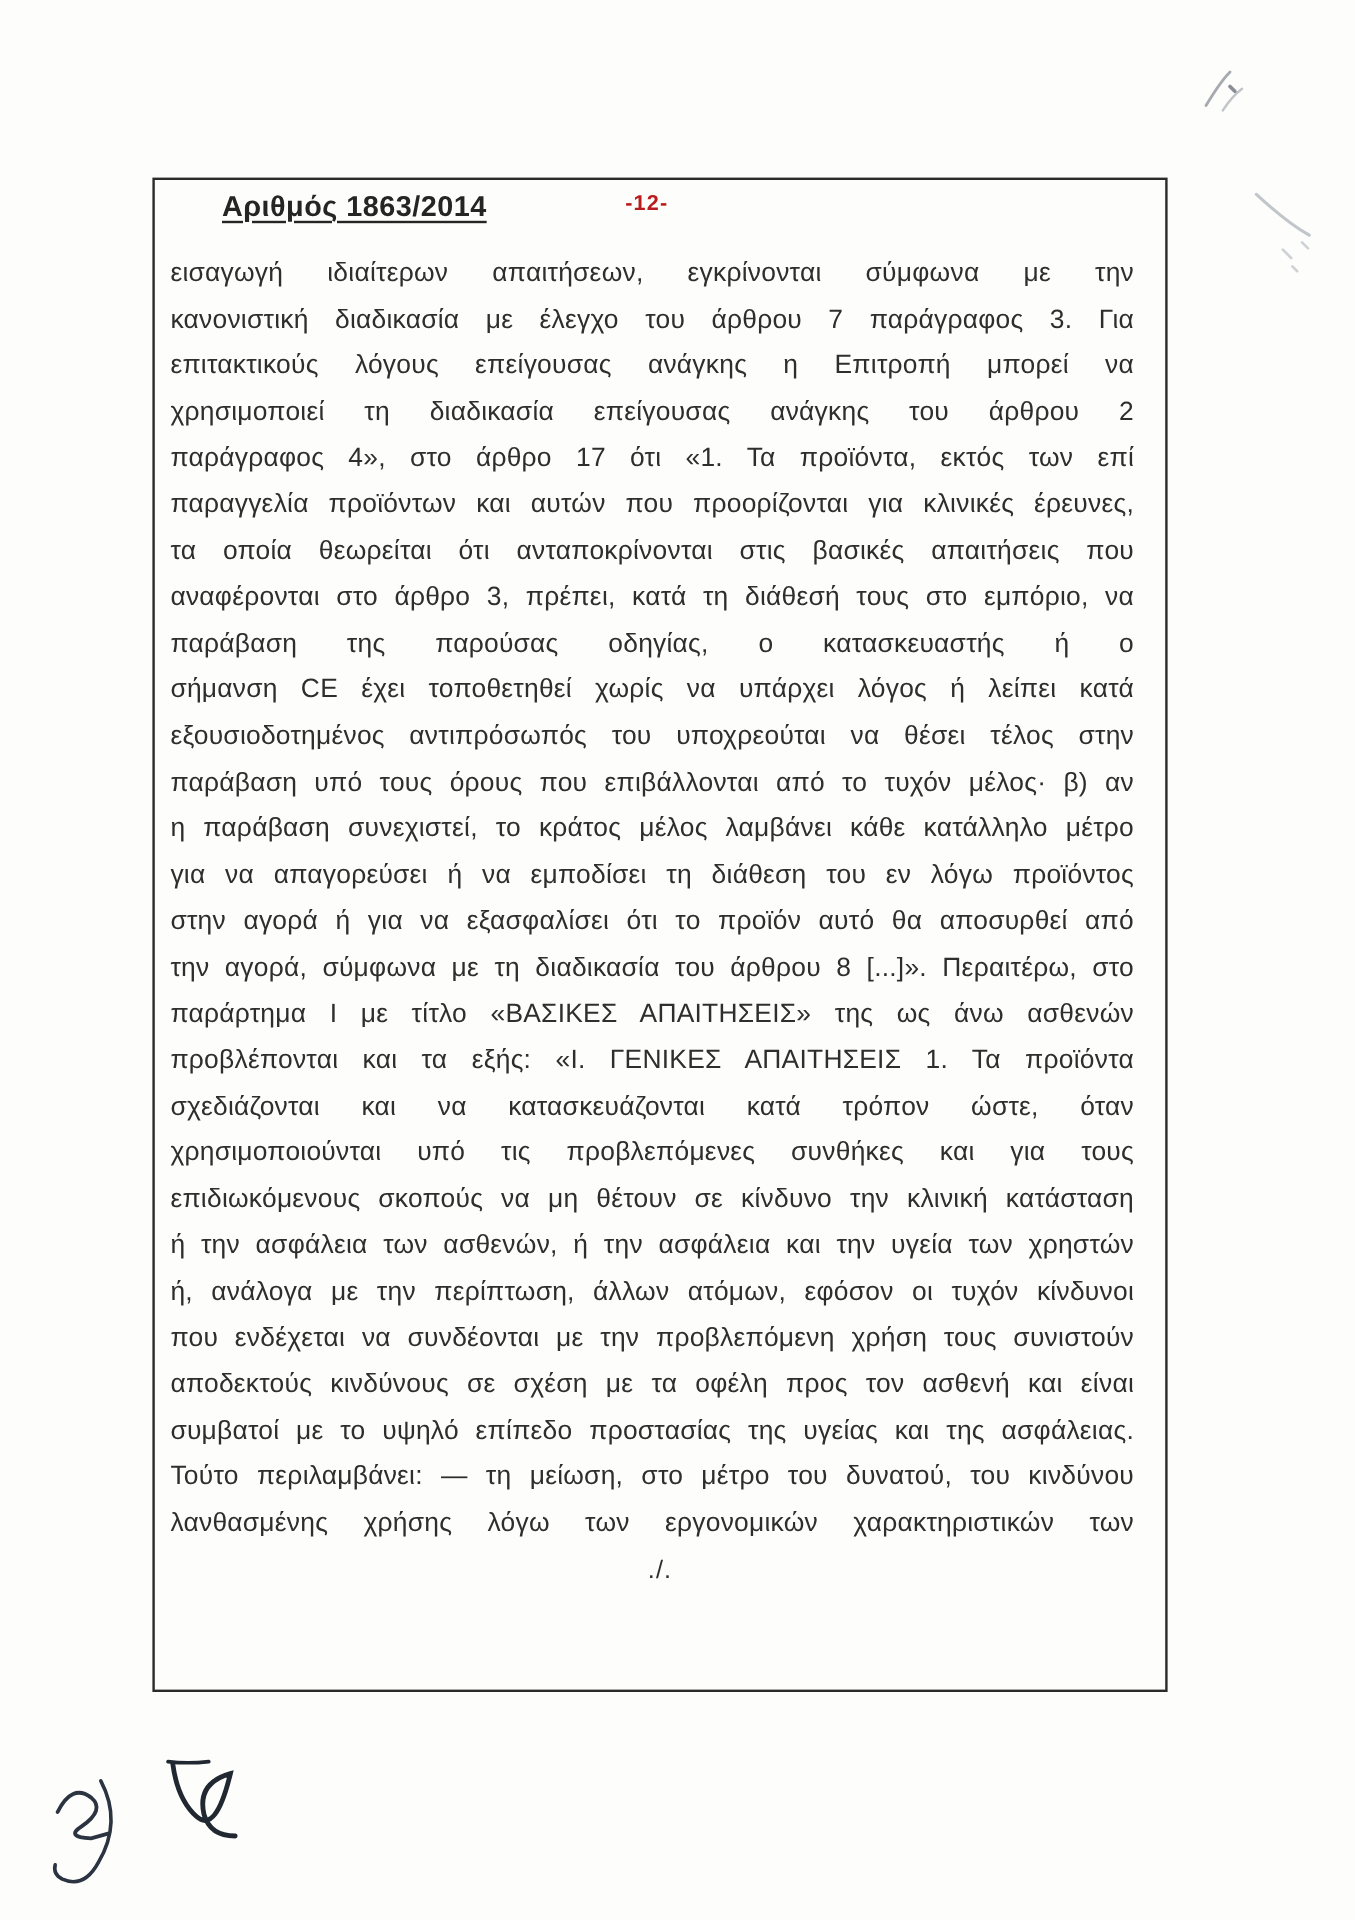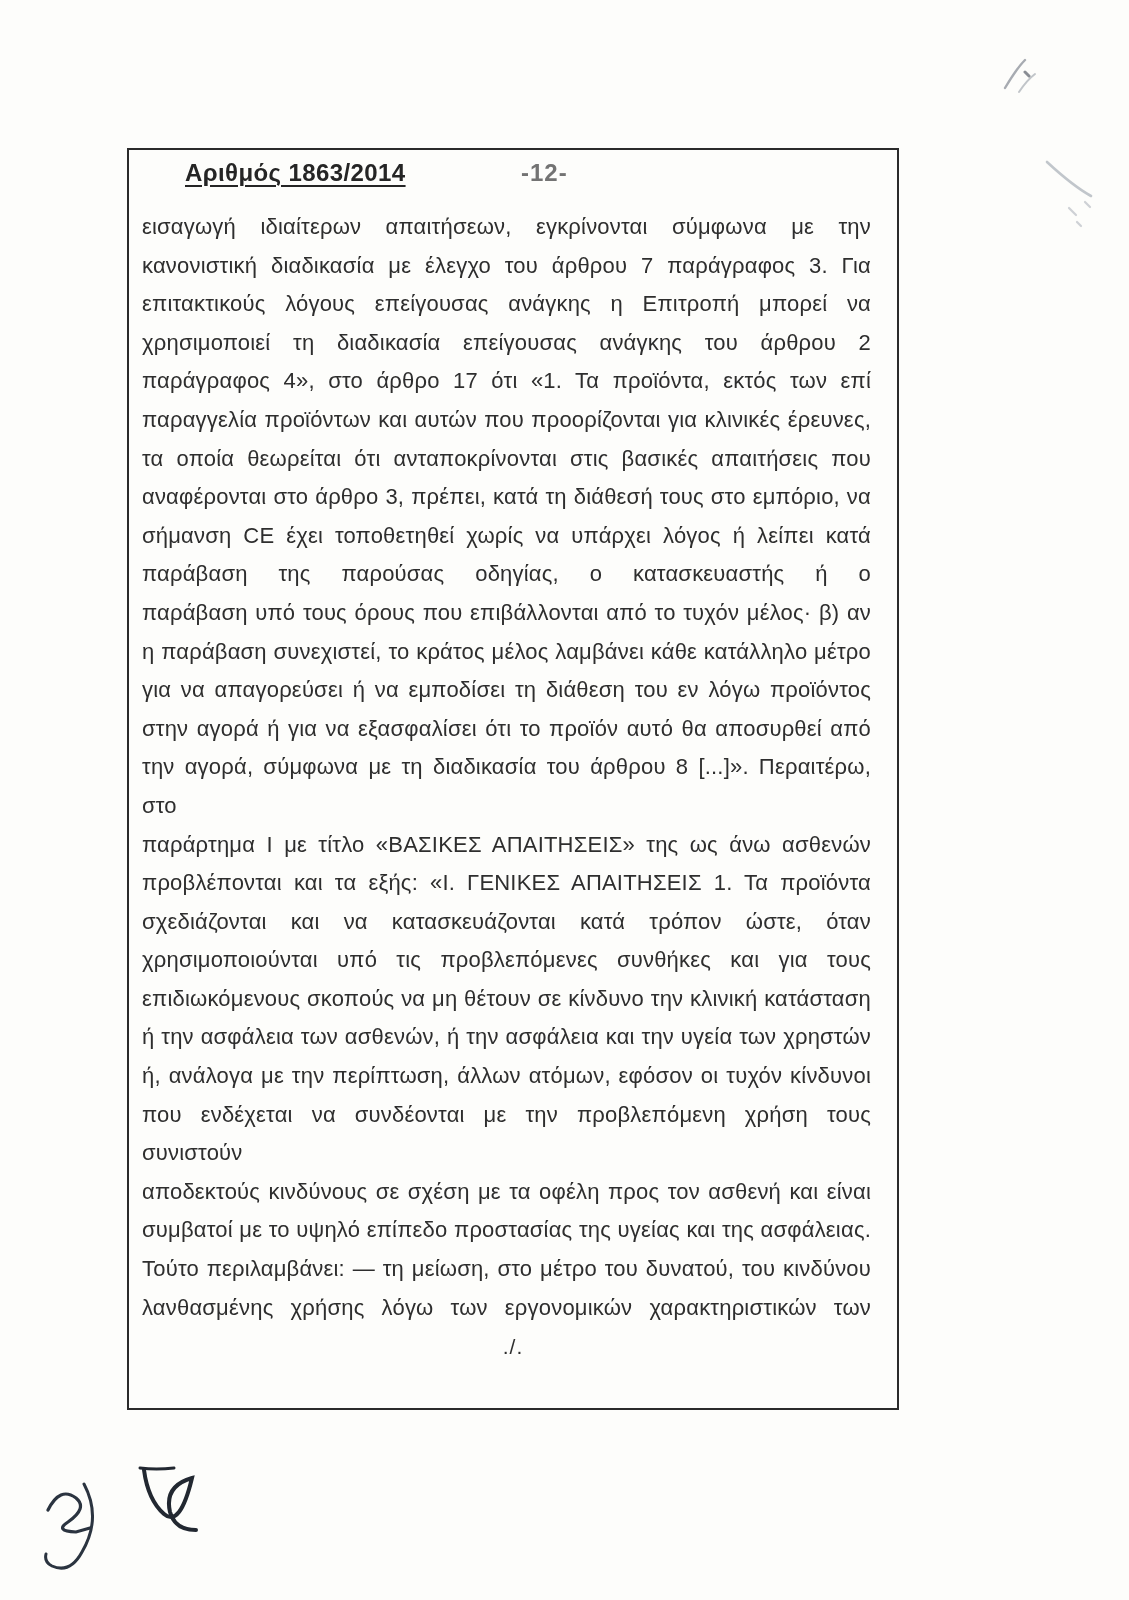--- a/index.html
+++ b/index.html
@@ -14,21 +14,21 @@
     position: absolute;
     inset: 0;
     width: 1129px;
     height: 1600px;
     background: #fdfdfb;
   }
   .frame {
     position: absolute;
     left: 127px;
     top: 148px;
-    width: 772px;
+    width: 846px;
     height: 1262px;
     border: 2px solid #2b2b2b;
     background: transparent;
   }
   .header {
     position: relative;
     height: 42px;
     padding-top: 9px;
   }
   .case-number {
@@ -40,23 +40,23 @@
     color: #252525;
     letter-spacing: 0.4px;
     text-decoration: underline;
     text-underline-offset: 4px;
     text-decoration-thickness: 2px;
   }
   .page-number {
     position: absolute;
     left: 392px;
     top: 9px;
-    font-size: 24px;
+    font-size: 18px;
     font-weight: bold;
-    color: #737373;
+    color: #b91c1c;
     letter-spacing: 1px;
   }
   .doc-body {
     margin: 16px 26px 0 13px;
   }
   .line {
     font-size: 22px;
     line-height: 38.6px;
     color: #2e2e2e;
     letter-spacing: 0.2px;
@@ -91,22 +91,23 @@
 
     <div class="doc-body">
         <div class="line">εισαγωγή ιδιαίτερων απαιτήσεων, εγκρίνονται σύμφωνα με την</div>
         <div class="line">κανονιστική διαδικασία με έλεγχο του άρθρου 7 παράγραφος 3. Για</div>
         <div class="line">επιτακτικούς λόγους επείγουσας ανάγκης η Επιτροπή μπορεί να</div>
         <div class="line">χρησιμοποιεί τη διαδικασία επείγουσας ανάγκης του άρθρου 2</div>
         <div class="line">παράγραφος 4», στο άρθρο 17 ότι «1. Τα προϊόντα, εκτός των επί</div>
         <div class="line">παραγγελία προϊόντων και αυτών που προορίζονται για κλινικές έρευνες,</div>
         <div class="line">τα οποία θεωρείται ότι ανταποκρίνονται στις βασικές απαιτήσεις που</div>
         <div class="line">αναφέρονται στο άρθρο 3, πρέπει, κατά τη διάθεσή τους στο εμπόριο, να</div>
+        <div class="line">παράβαση της παρούσας οδηγίας, ο κατασκευαστής ή ο</div>
         <div class="line">σήμανση CE έχει τοποθετηθεί χωρίς να υπάρχει λόγος ή λείπει κατά</div>
-        <div class="line">παράβαση της παρούσας οδηγίας, ο κατασκευαστής ή ο</div>
+        <div class="line">εξουσιοδοτημένος αντιπρόσωπός του υποχρεούται να θέσει τέλος στην</div>
         <div class="line">παράβαση υπό τους όρους που επιβάλλονται από το τυχόν μέλος· β) αν</div>
         <div class="line">η παράβαση συνεχιστεί, το κράτος μέλος λαμβάνει κάθε κατάλληλο μέτρο</div>
         <div class="line">για να απαγορεύσει ή να εμποδίσει τη διάθεση του εν λόγω προϊόντος</div>
         <div class="line">στην αγορά ή για να εξασφαλίσει ότι το προϊόν αυτό θα αποσυρθεί από</div>
         <div class="line">την αγορά, σύμφωνα με τη διαδικασία του άρθρου 8 [...]». Περαιτέρω, στο</div>
         <div class="line">παράρτημα Ι με τίτλο «ΒΑΣΙΚΕΣ ΑΠΑΙΤΗΣΕΙΣ» της ως άνω ασθενών</div>
         <div class="line">προβλέπονται και τα εξής: «Ι. ΓΕΝΙΚΕΣ ΑΠΑΙΤΗΣΕΙΣ 1. Τα προϊόντα</div>
         <div class="line">σχεδιάζονται και να κατασκευάζονται κατά τρόπον ώστε, όταν</div>
         <div class="line">χρησιμοποιούνται υπό τις προβλεπόμενες συνθήκες και για τους</div>
         <div class="line">επιδιωκόμενους σκοπούς να μη θέτουν σε κίνδυνο την κλινική κατάσταση</div>

